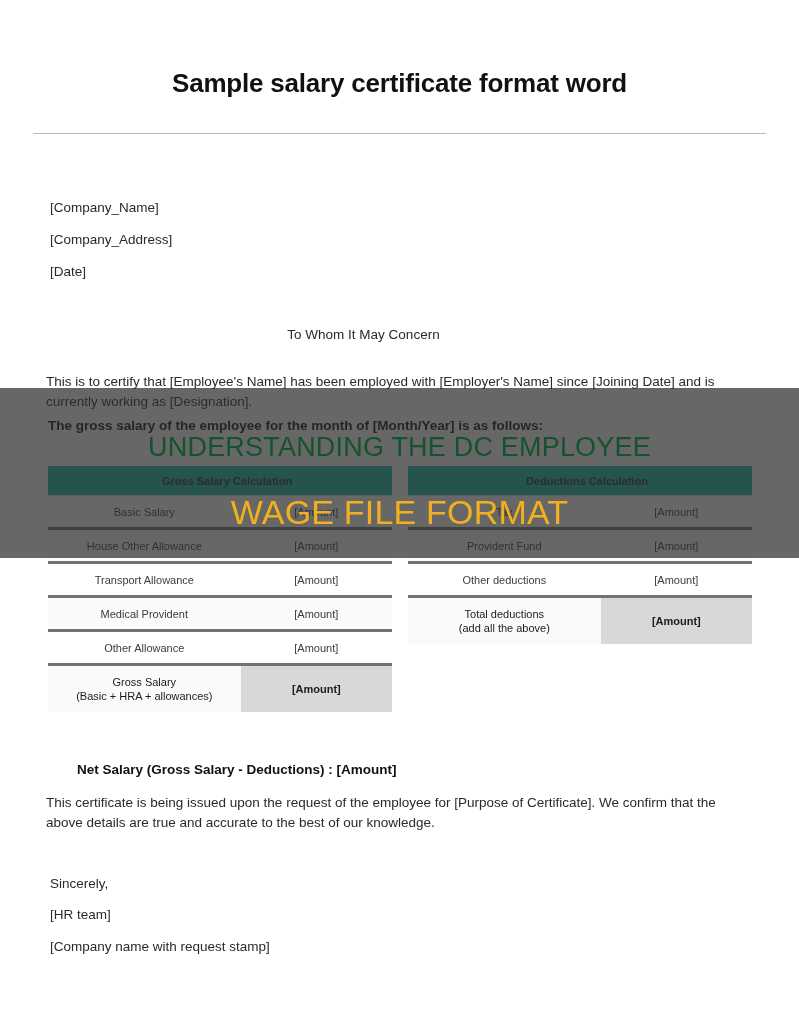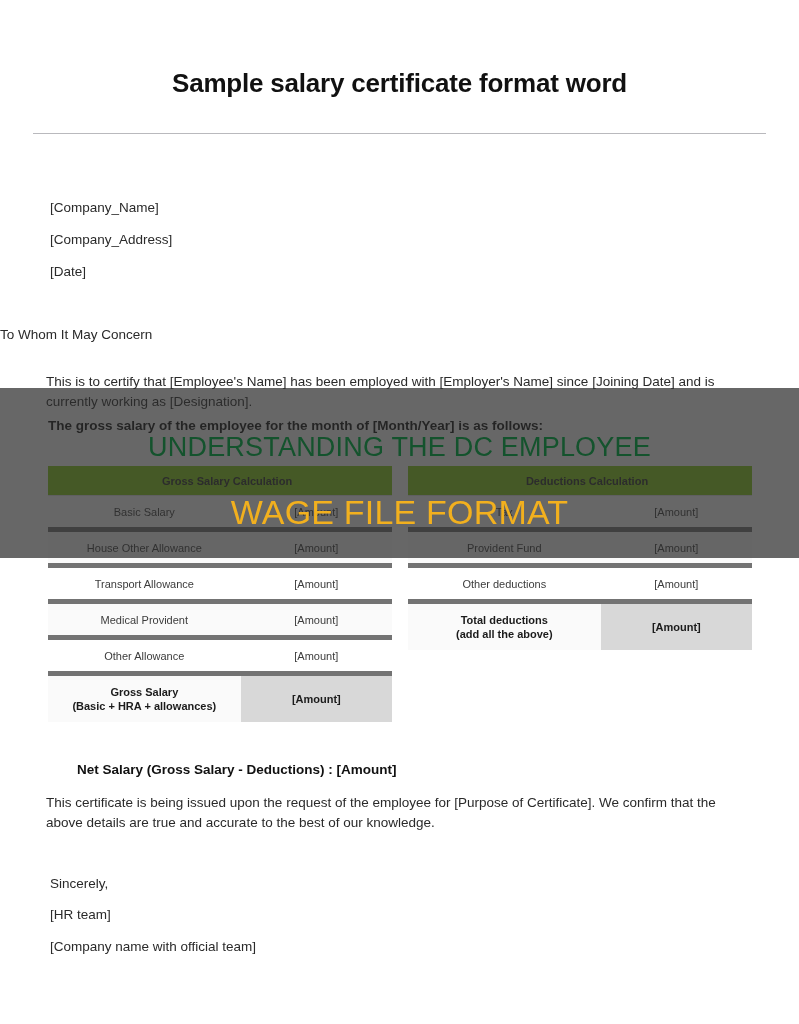--- a/index.html
+++ b/index.html
@@ -60,21 +60,21 @@
   }
   .meta-line.l0 { top: 200px; }
   .meta-line.l1 { top: 232px; }
   .meta-line.l2 { top: 264px; }
 
   .salutation {
     position: absolute;
     left: 0;
     top: 327px;
     width: 727px;
-    text-align: left;
+    text-align: center;
     font-size: 13.5px;
     color: #2a2a2a;
   }
 
   .para {
     position: absolute;
     left: 46px;
     width: 710px;
     font-size: 13.5px;
     line-height: 20px;
@@ -114,43 +114,43 @@
     color: #3c3c3c;
   }
   .salary-table.left  { left: 48px;  top: 466px; width: 344px; }
   .salary-table.right { left: 408px; top: 466px; width: 344px; }
 
   .salary-table td {
     padding: 0;
     height: 31px;
     text-align: center;
     vertical-align: middle;
-    border-bottom: 5px solid #737373;
+    border-bottom: 3px solid #737373;
   }
 
   .salary-table col.c-label { width: 56%; }
   .salary-table col.c-value { width: 44%; }
 
   .hdr-cell {
-    background: #84cc16;
+    background: #14b8a6;
     font-weight: 700;
     font-size: 11px;
     color: #2c2c2c;
     text-align: right;
     padding-left: 14px !important;
     height: 29px !important;
     border-bottom: 1px solid #e3e3e6 !important;
   }
 
   tr.shade td { background: #fafafa; }
   tr.plain td { background: #ffffff; }
 
   tr.total td {
     background: #fafafa;
-    font-weight: 700;
+    font-weight: 400;
     color: #1b1b1b;
     height: 46px;
     border-bottom: none;
     line-height: 14px;
   }
   tr.total td.val {
     background: #d8d8d8;
     font-weight: 700;
   }
 
@@ -276,21 +276,21 @@
         </tr>
       </tbody>
     </table>
 
     <div class="bold-line net-salary">Net Salary (Gross Salary - Deductions) : [Amount]</div>
 
     <div class="para p-issued">This certificate is being issued upon the request of the employee for [Purpose of Certificate]. We confirm that the above details are true and accurate to the best of our knowledge.</div>
 
     <div class="sign-line s0">Sincerely,</div>
     <div class="sign-line s1">[HR team]</div>
-    <div class="sign-line s2">[Company name with official team]</div>
+    <div class="sign-line s2">[Company name with request stamp]</div>
 
   </div>
 
   <div class="overlay"></div>
   <div class="overlay-text line1">UNDERSTANDING THE DC EMPLOYEE</div>
   <div class="overlay-text line2">WAGE FILE FORMAT</div>
 
 </div>
 
 </body></html>

